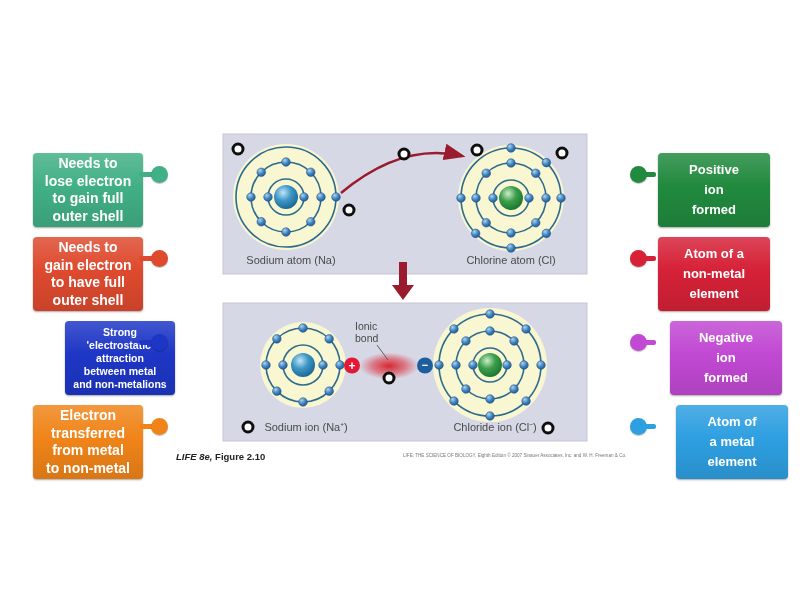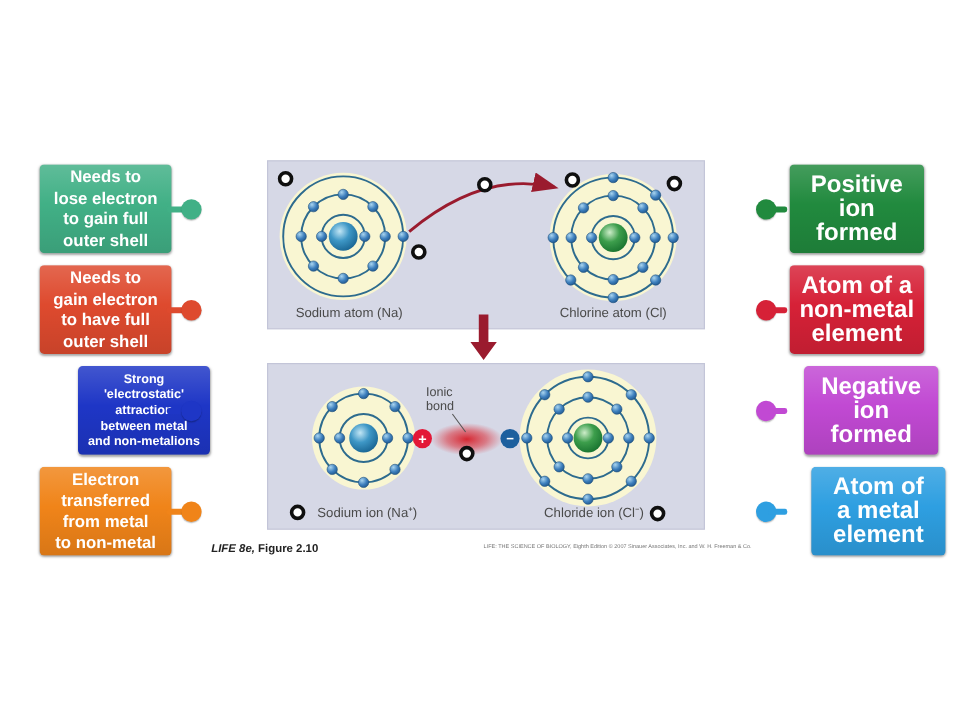--- a/index.html
+++ b/index.html
@@ -6,31 +6,31 @@
   .stage {
     position:relative; width:800px; height:600px;
     background:#ffffff; overflow:hidden;
     font-family:"Liberation Sans", "DejaVu Sans", sans-serif;
   }
   .diagram-svg { position:absolute; left:0; top:0; width:800px; height:600px; }
 
   
   .label-row { position:absolute; height:74px; }
   .label-box {
-    position:absolute; top:0; height:74px; width:110px;
+    position:absolute; top:16px; height:74px; width:110px;
     border-radius:4px; color:#ffffff; font-weight:bold;
     display:flex; align-items:center; justify-content:center;
     text-align:center; white-space:pre-line;
     font-size:14px; line-height:17.5px;
     background-image:linear-gradient(180deg, rgba(255,255,255,.16), rgba(255,255,255,0) 45%, rgba(0,0,0,.10));
     box-shadow:0 1px 2px rgba(0,0,0,.35);
     cursor:pointer;
   }
   .label-box.small-text { font-size:10.5px; line-height:13px;margin-left:32px; }
-  .label-row.right .label-box { left:28px; width:112px; font-size:20px; line-height:20px; }
+  .label-row.right .label-box { left:28px; width:112px; font-size:13px; line-height:20px; }
   .stem {
     position:absolute; top:34.5px; height:5px; width:16px;
     border-radius:2px;
   }
   .dot {
     position:absolute; top:28.5px; width:17px; height:17px;
     border-radius:50%; box-shadow:0 1px 1px rgba(0,0,0,.25);
   }
   .label-row.left .label-box { left:0; }
   .label-row.left .stem { left:106px; }

